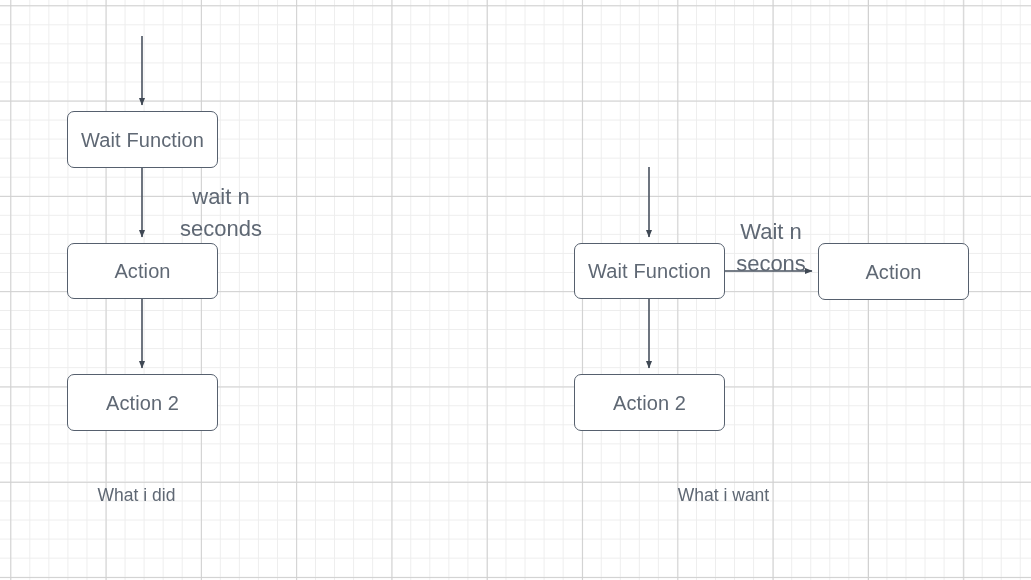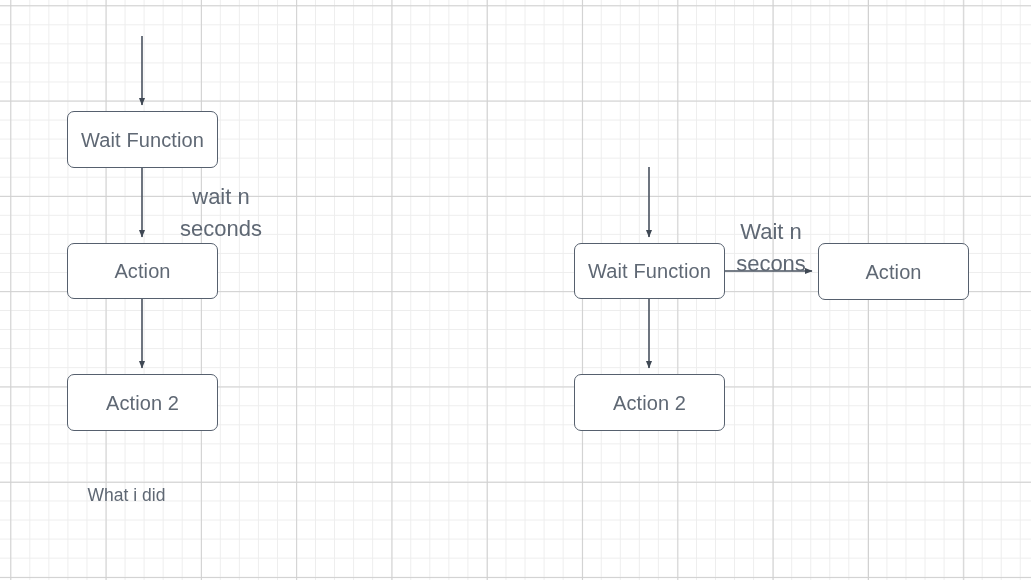--- a/index.html
+++ b/index.html
@@ -100,25 +100,26 @@
 
   <div class="node" style="left:67px; top:111px; width:151px; height:57px;">Wait Function</div>
 
   <div class="node" style="left:67px; top:243px; width:151px; height:56px;">Action</div>
 
   <div class="node" style="left:67px; top:374px; width:151px; height:57px;">Action 2</div>
 
   <div class="edge-label" style="left:146px; top:181px; width:150px; text-align:center;">wait n
 seconds</div>
 
-  <div class="caption" style="left:51px; top:485px; width:151px;">What i did</div>
+  <div class="caption" style="left:61px; top:485px; width:151px;">What i did</div>
 
   <div class="node" style="left:574px; top:243px; width:151px; height:56px;">Wait Function</div>
 
   <div class="node" style="left:818px; top:243px; width:151px; height:57px;">Action</div>
 
   <div class="node" style="left:574px; top:374px; width:151px; height:57px;">Action 2</div>
 
   <div class="edge-label" style="left:696px; top:216px; width:150px; text-align:center;">Wait n
 secons</div>
 
+  <div class="caption" style="left:648px; top:485px; width:151px;">What i want</div>
 
 </div>
 
 </body></html>

